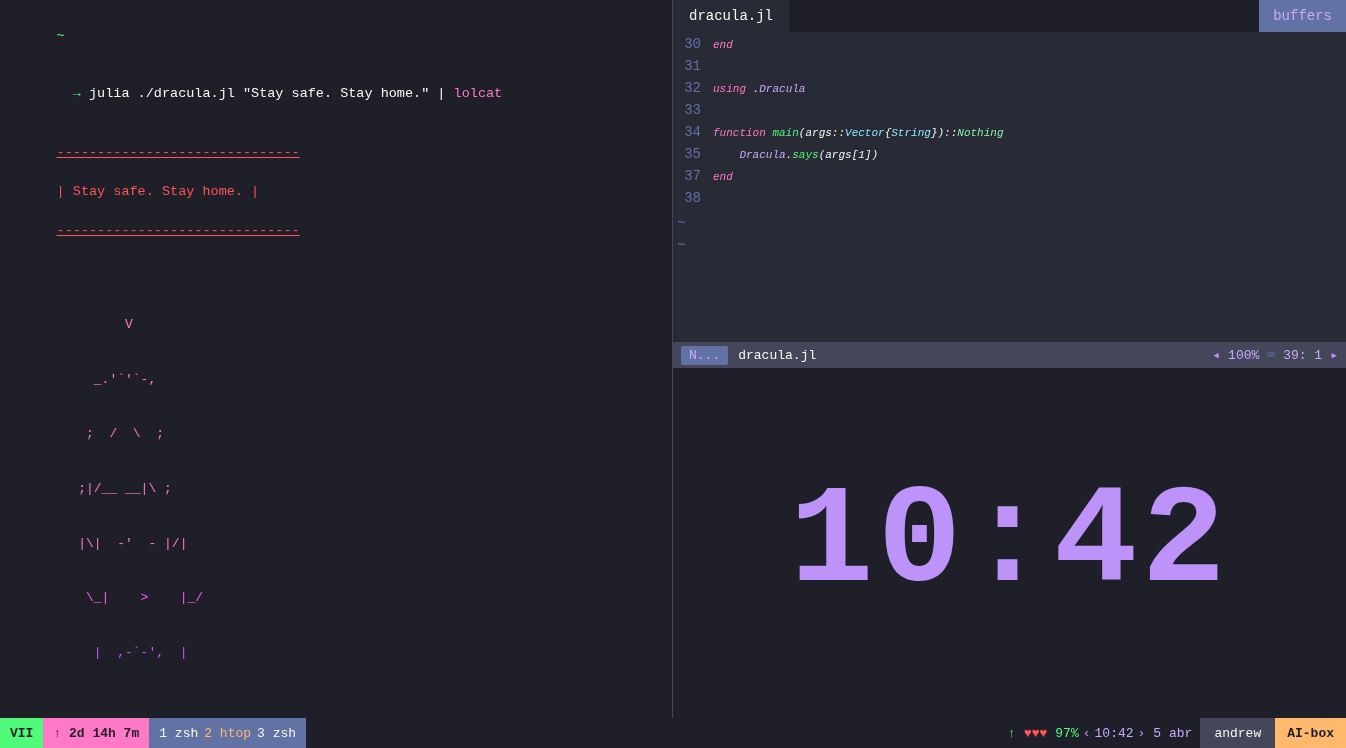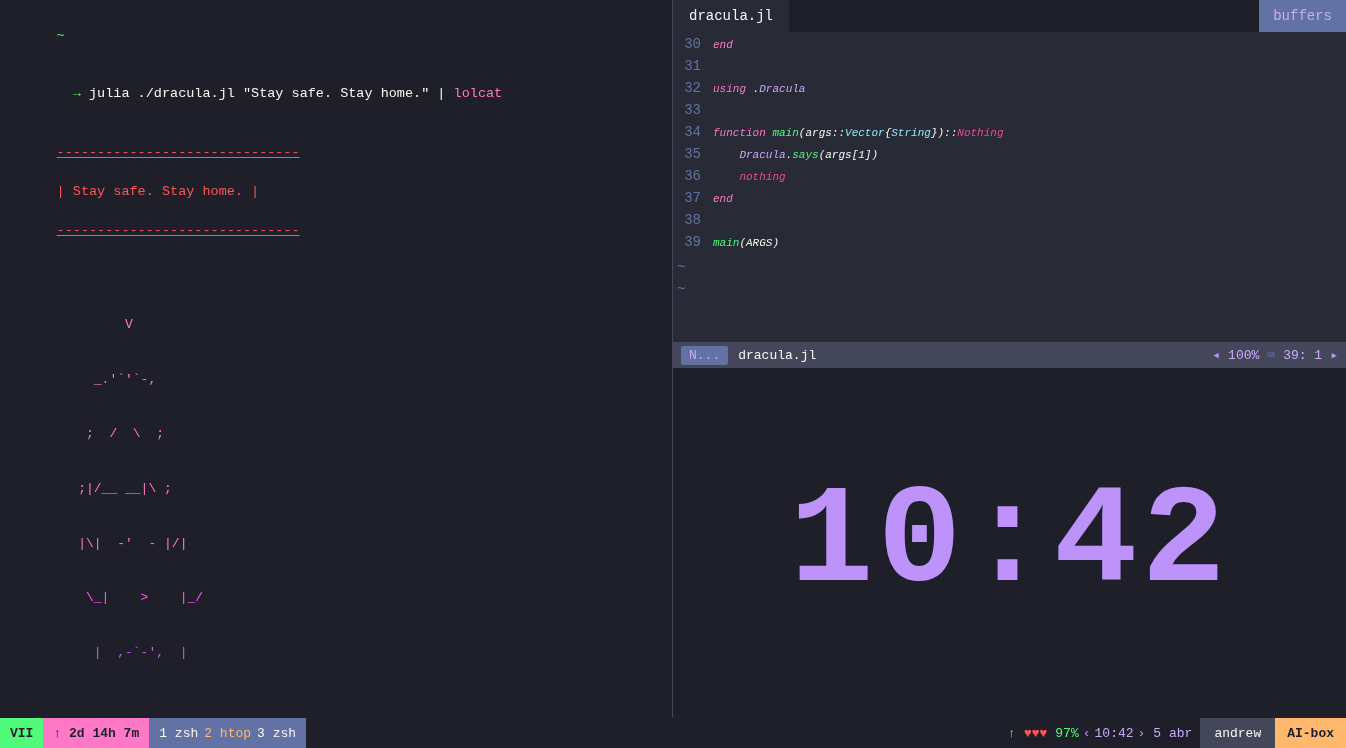--- a/index.html
+++ b/index.html
@@ -119,21 +119,21 @@
       font-size: 11px;
       color: #f8f8f2;
       font-style: italic;
     }
 
     
     .kw { color: #ff79c6; }
     .fn { color: #50fa7b; }
     .type { color: #8be9fd; }
     .ns { color: #caa9fa; }
-    .nothing-kw { color: #ec4899; }
+    .nothing-kw { color: #86efac; }
 
     .tilde-line {
       display: block;
       color: #6272a4;
       padding: 0 4px;
       height: 22px;
       line-height: 22px;
     }
 
     
@@ -371,39 +371,31 @@
       <div class="code-line">
         <span class="line-num">34</span>
         <span class="line-content"><span class="kw">function</span> <span class="fn">main</span><span style="color:#f8f8f2">(args::</span><span class="type">Vector</span><span style="color:#f8f8f2">{</span><span class="type">String</span><span style="color:#f8f8f2">})::</span><span class="nothing-kw">Nothing</span></span>
       </div>
 
       <div class="code-line">
         <span class="line-num">35</span>
         <span class="line-content"><span style="color:#f8f8f2">&nbsp;&nbsp;&nbsp;&nbsp;</span><span class="ns">Dracula</span><span style="color:#f8f8f2">.</span><span class="fn">says</span><span style="color:#f8f8f2">(args[1])</span></span>
       </div>
 
-      <div class="code-line">
-        <span class="line-num">36</span>
-        <span class="line-content"><span style="color:#f8f8f2">&nbsp;&nbsp;&nbsp;&nbsp;</span><span class="nothing-kw">nothing</span></span>
-      </div>
 
       <div class="code-line">
         <span class="line-num">37</span>
         <span class="line-content"><span class="kw">end</span></span>
       </div>
 
       <div class="code-line">
         <span class="line-num">38</span>
         <span class="line-content"></span>
       </div>
 
-      <div class="code-line">
-        <span class="line-num">39</span>
-        <span class="line-content"><span class="fn">main</span><span style="color:#f8f8f2">(ARGS)</span></span>
-      </div>
 
       <span class="tilde-line">~</span>
       <span class="tilde-line">~</span>
     </div>
 
     <div class="editor-statusbar">
       <div class="status-mode">
         <span>N...</span>
       </div>
       <div class="status-filename">

